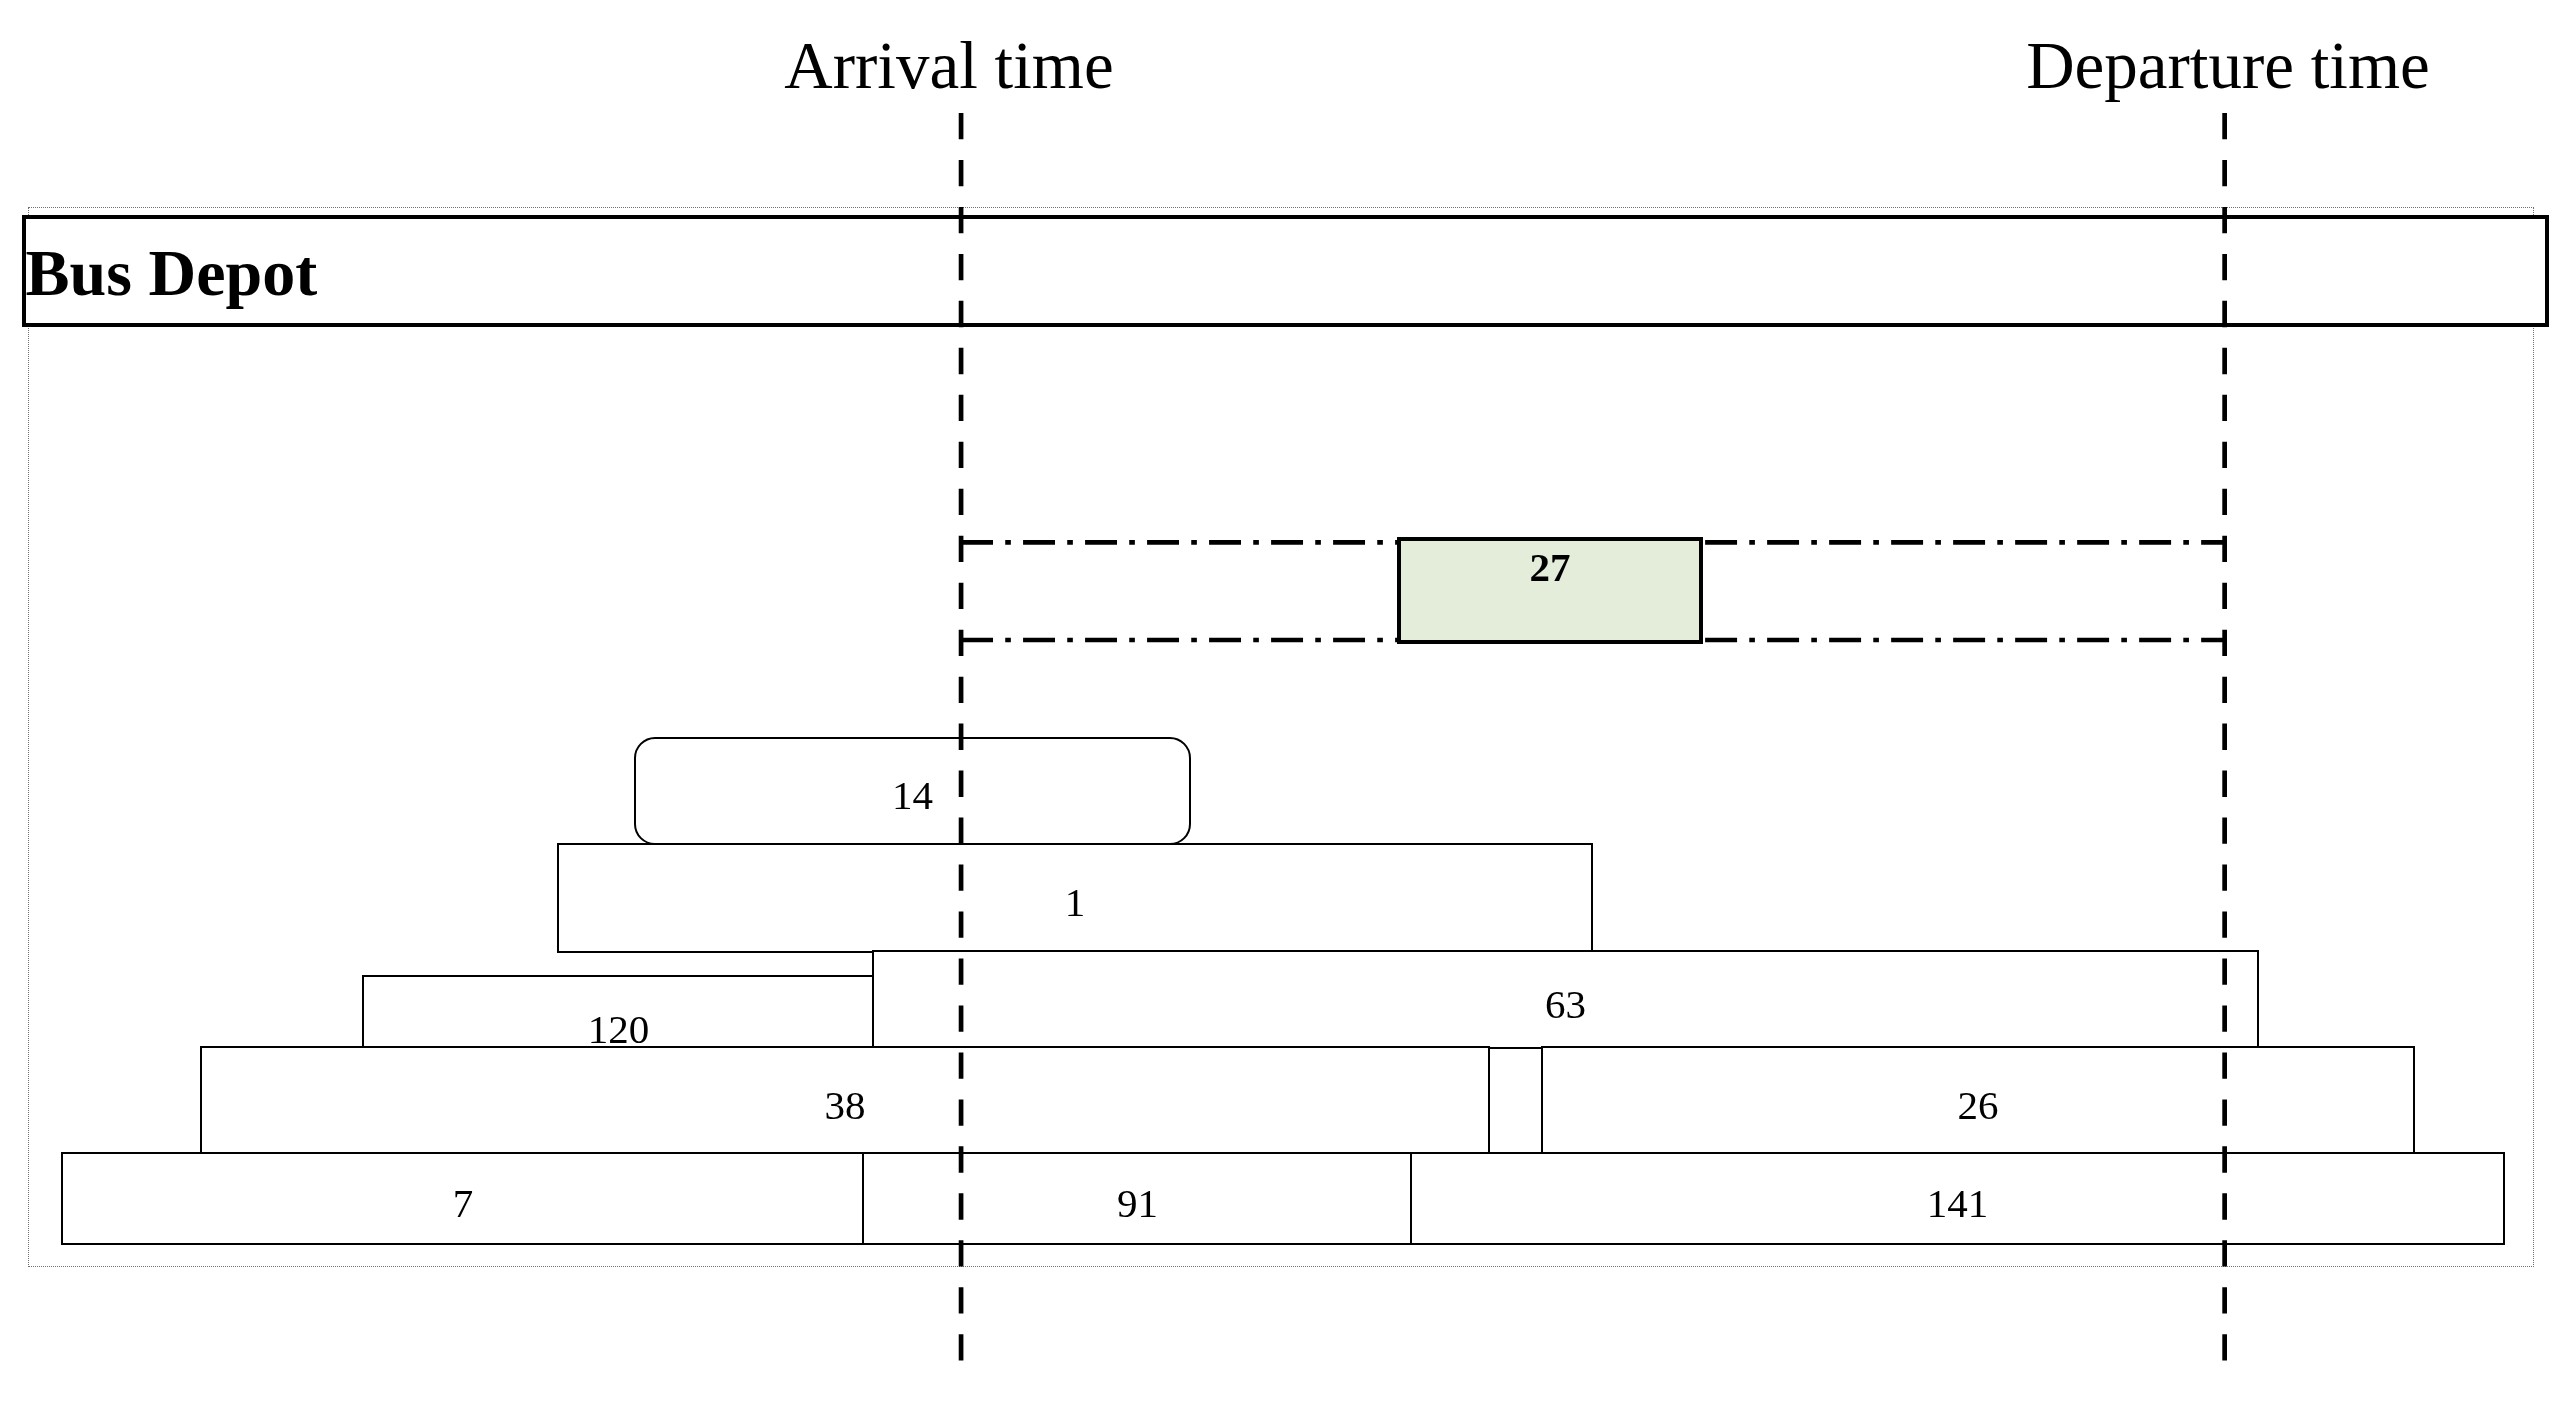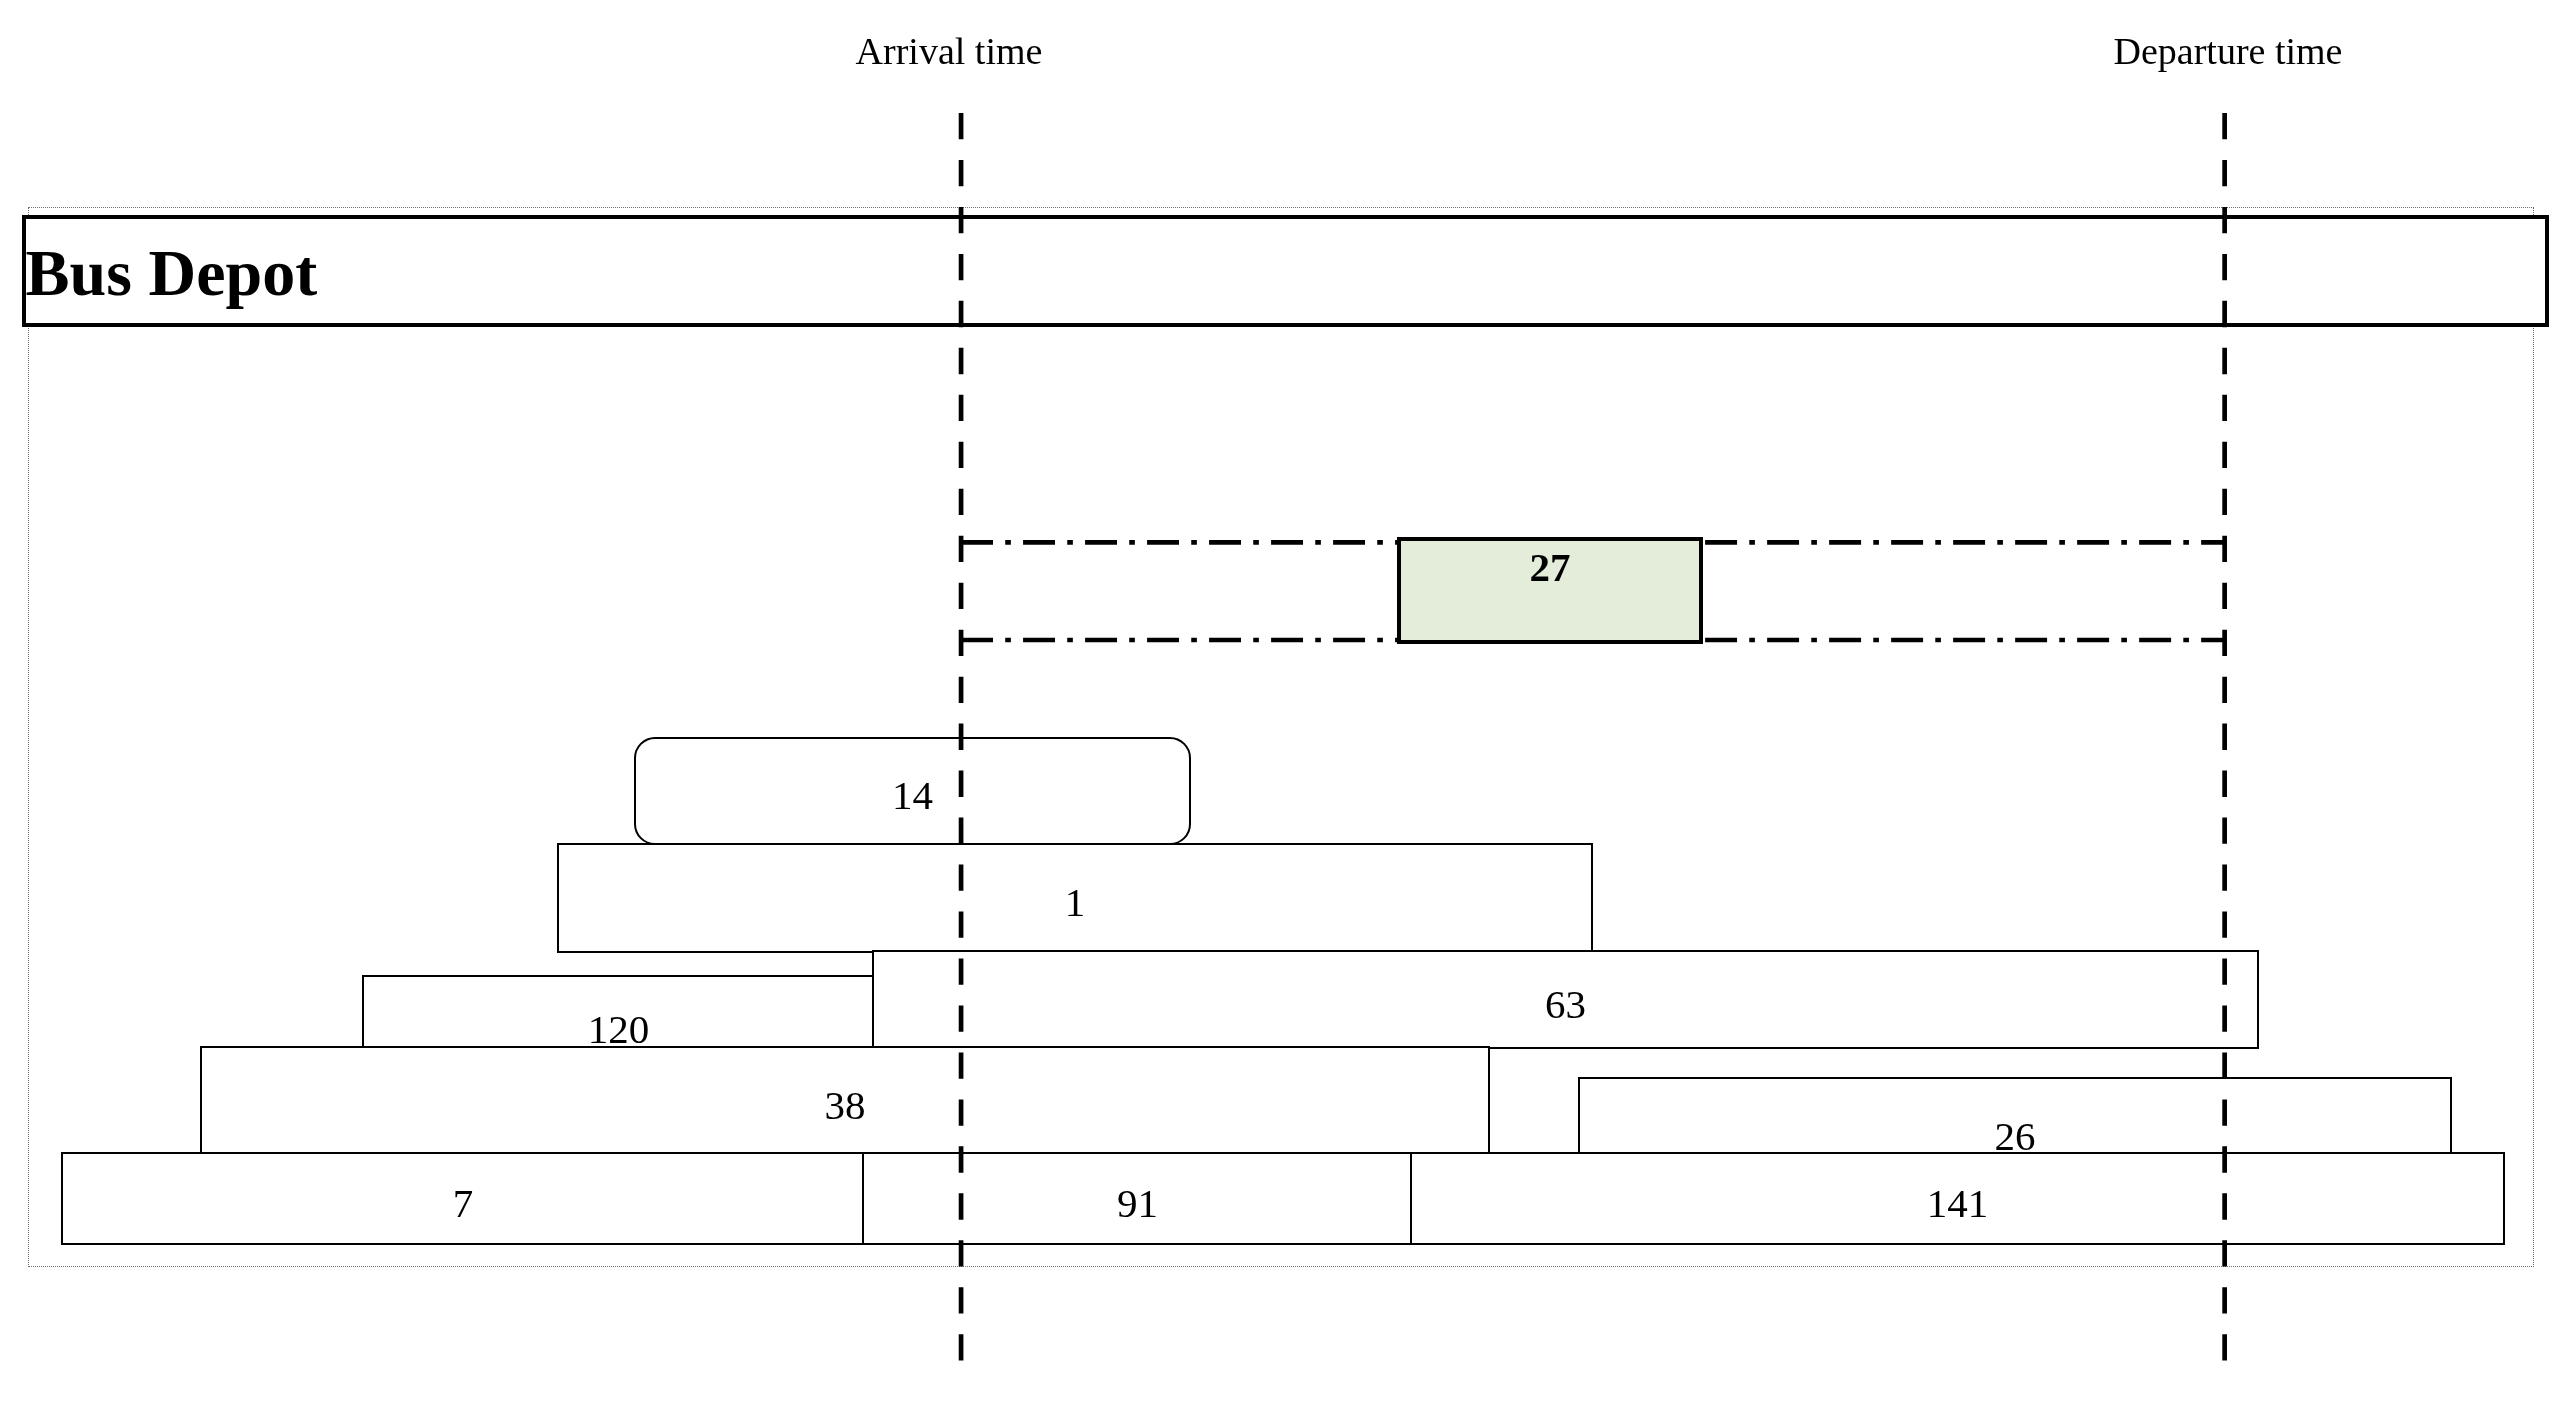--- a/index.html
+++ b/index.html
@@ -10,21 +10,21 @@
     background: #ffffff;
     font-family: "Liberation Serif", "DejaVu Serif", serif;
     overflow: hidden;
   }
 
   
   .axis-label {
     position: absolute;
     top: 32px;
     transform: translateX(-50%);
-    font-size: 38px;
+    font-size: 67px;
     color: #000;
     white-space: nowrap;
     line-height: 1;
   }
   .axis-label.arrival   { left: 949px; }
   .axis-label.departure { left: 2228px; }
 
   
   .depot-boundary {
     position: absolute;
@@ -118,21 +118,21 @@
   </div>
   <div class="block" style="left:362px;  top:975px; width:513px;  height:99px;">
     <span class="num">120</span>
   </div>
   <div class="block" style="left:872px;  top:950px; width:1387px; height:99px;">
     <span class="num">63</span>
   </div>
   <div class="block" style="left:200px;  top:1046px; width:1290px; height:109px;">
     <span class="num">38</span>
   </div>
-  <div class="block" style="left:1578px; top:1046px; width:874px;  height:109px;margin-top:31px;">
+  <div class="block" style="left:1541px; top:1046px; width:874px;  height:109px;">
     <span class="num">26</span>
   </div>
   <div class="block" style="left:61px;   top:1152px; width:804px;  height:93px;">
     <span class="num">7</span>
   </div>
   <div class="block" style="left:862px;  top:1152px; width:551px;  height:93px;">
     <span class="num">91</span>
   </div>
   <div class="block" style="left:1410px; top:1152px; width:1095px; height:93px;">
     <span class="num">141</span>

